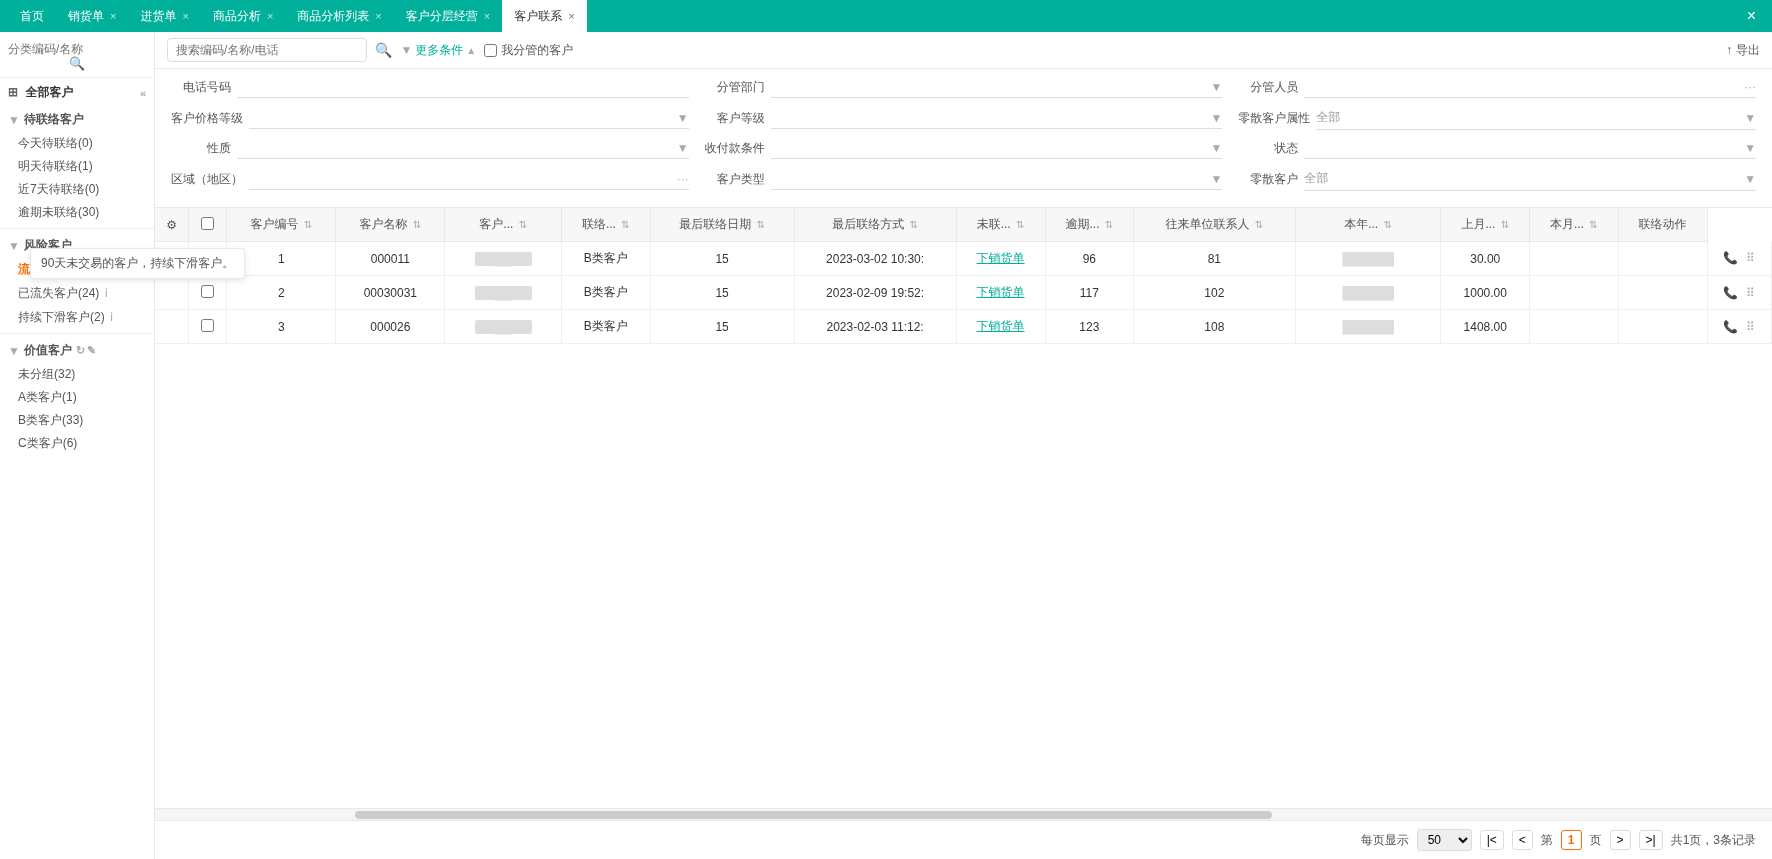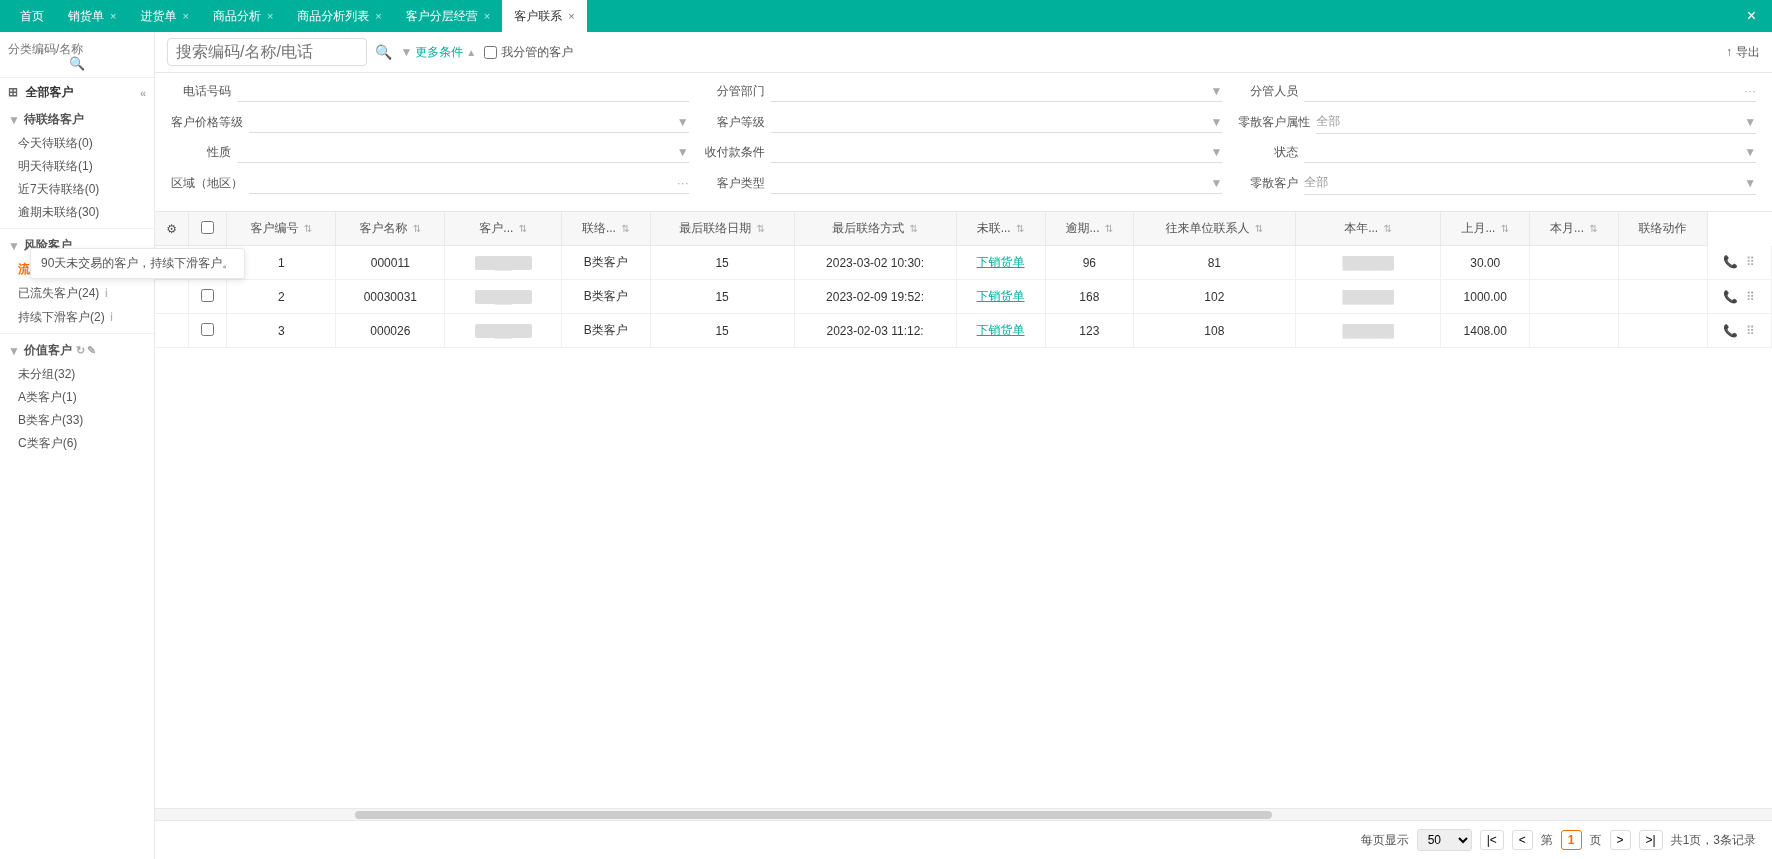--- a/index.html
+++ b/index.html
@@ -141,21 +141,21 @@
       border-bottom: 1px solid #e8e8e8;
       background: #fff;
       gap: 8px;
     }
     .filter-search-input {
       border: 1px solid #ddd;
       border-radius: 4px;
       padding: 4px 8px;
       width: 200px;
       outline: none;
-      font-size: 16px;
+      font-size: 12px;
       color: #999;
     }
     .filter-search-btn {
       background: none;
       border: none;
       cursor: pointer;
       color: #ff6b00;
       font-size: 14px;
     }
     .filter-more-btn {
@@ -623,21 +623,21 @@
             <tr>
       <td></td>
       <td><input type="checkbox" style=""></td>
       <td>2</td>
       <td>00030031</td>
       <td style="min-width:80px;"><span style="background:#ddd;color:#ddd;border-radius:2px;padding:0 20px;">██</span></td>
       <td>B类客户</td>
       <td>15</td>
       <td>2023-02-09 19:52:</td>
       <td><span class="link-text">下销货单</span></td>
-      <td>168</td>
+      <td>117</td>
       <td>102</td>
       <td style="min-width:100px;"><span style="background:#ddd;color:#ddd;border-radius:2px;">██████</span></td>
       <td>1000.00</td>
       <td></td>
       <td></td>
       <td style="color:#aaa;">
         <span style="cursor:pointer;margin-right:4px;">📞</span>
         <span style="cursor:pointer;">⠿</span>
       </td>
     </tr>

